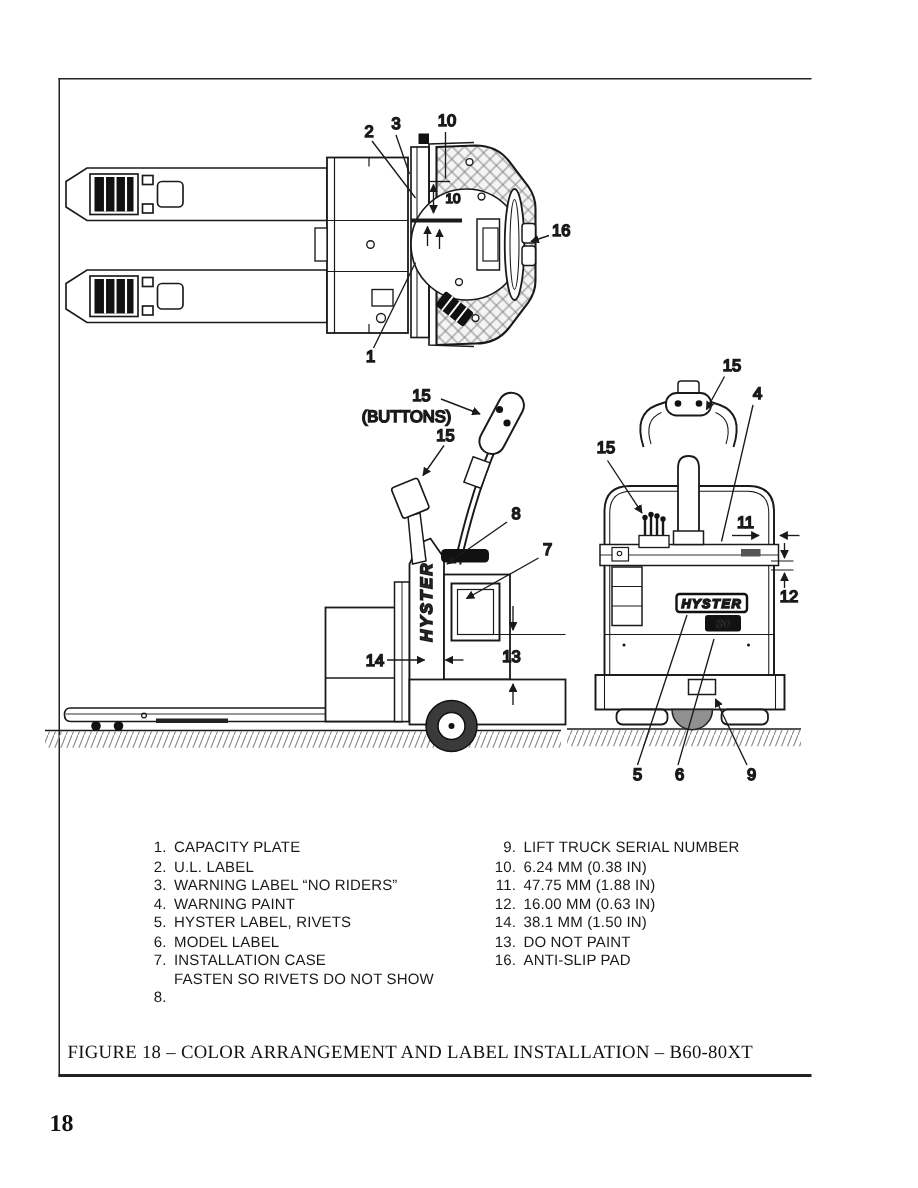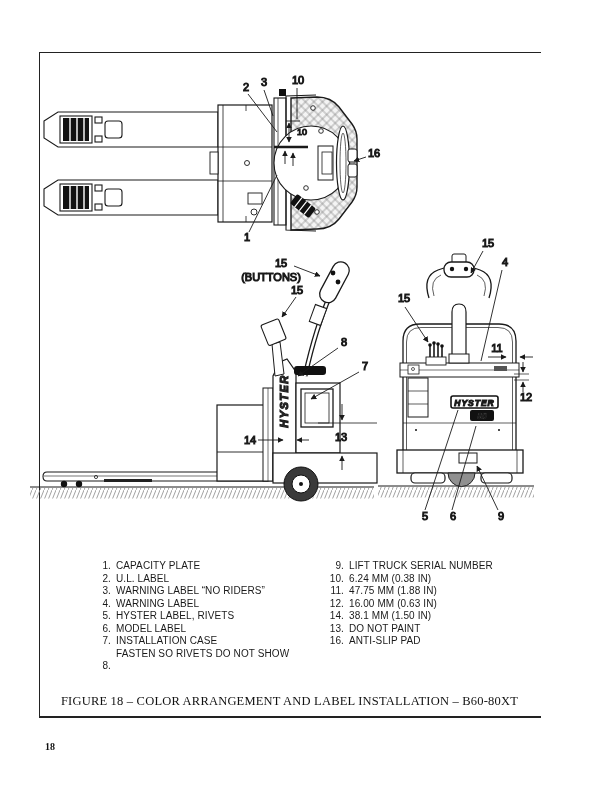--- a/index.html
+++ b/index.html
@@ -10,24 +10,24 @@
   svg{position:absolute;left:0;top:0;}
   svg text{font-family:"Liberation Sans",sans-serif;fill:#1a1a1a;}
   .callout{font-size:11px;}
   .callout-small{font-size:9px;}
   .legend{position:absolute;top:560px;font-size:10px;line-height:12.5px;letter-spacing:.1px;}
   .legend-left{left:92px;width:230px;}
   .legend-right{left:325px;width:200px;}
   .lrow{display:flex;}
   .lnum{width:19px;text-align:right;flex:none;}
   .ltxt{padding-left:5px;white-space:nowrap;}
-  .caption{position:absolute;left:39px;top:694px;width:501px;text-align:center;
+  .caption{position:absolute;left:23px;top:694px;width:501px;text-align:center;
            font-family:"Liberation Serif",serif;font-size:12.5px;letter-spacing:.2px;color:#111;}
   .pageno{position:absolute;left:33px;top:741px;font-family:"Liberation Serif",serif;
-          font-weight:bold;font-size:10px;color:#111;margin-left:12px;}
+          font-weight:bold;font-size:16px;color:#111;}
   .brand-vert{font-style:italic;font-weight:bold;font-size:11px;letter-spacing:1.5px;fill:#3a3a3a;}
   .brand-label{font-style:italic;font-weight:bold;font-size:8.5px;letter-spacing:1px;}
   .model-label{font-style:italic;font-weight:bold;font-size:8.5px;fill:#ffffff;}
 </style>
 </head>
 <body>
 
 <div class="page">
 
   <div class="frame"></div>
@@ -265,21 +265,21 @@
     <div class="lrow">
         <span class="lnum">2.</span>
         <span class="ltxt">U.L. LABEL</span>
       </div>
     <div class="lrow">
         <span class="lnum">3.</span>
         <span class="ltxt">WARNING LABEL “NO RIDERS”</span>
       </div>
     <div class="lrow">
         <span class="lnum">4.</span>
-        <span class="ltxt">WARNING LABEL</span>
+        <span class="ltxt">WARNING PAINT</span>
       </div>
     <div class="lrow">
         <span class="lnum">5.</span>
         <span class="ltxt">HYSTER LABEL, RIVETS</span>
       </div>
     <div class="lrow">
         <span class="lnum">6.</span>
         <span class="ltxt">MODEL LABEL</span>
       </div>
     <div class="lrow">

